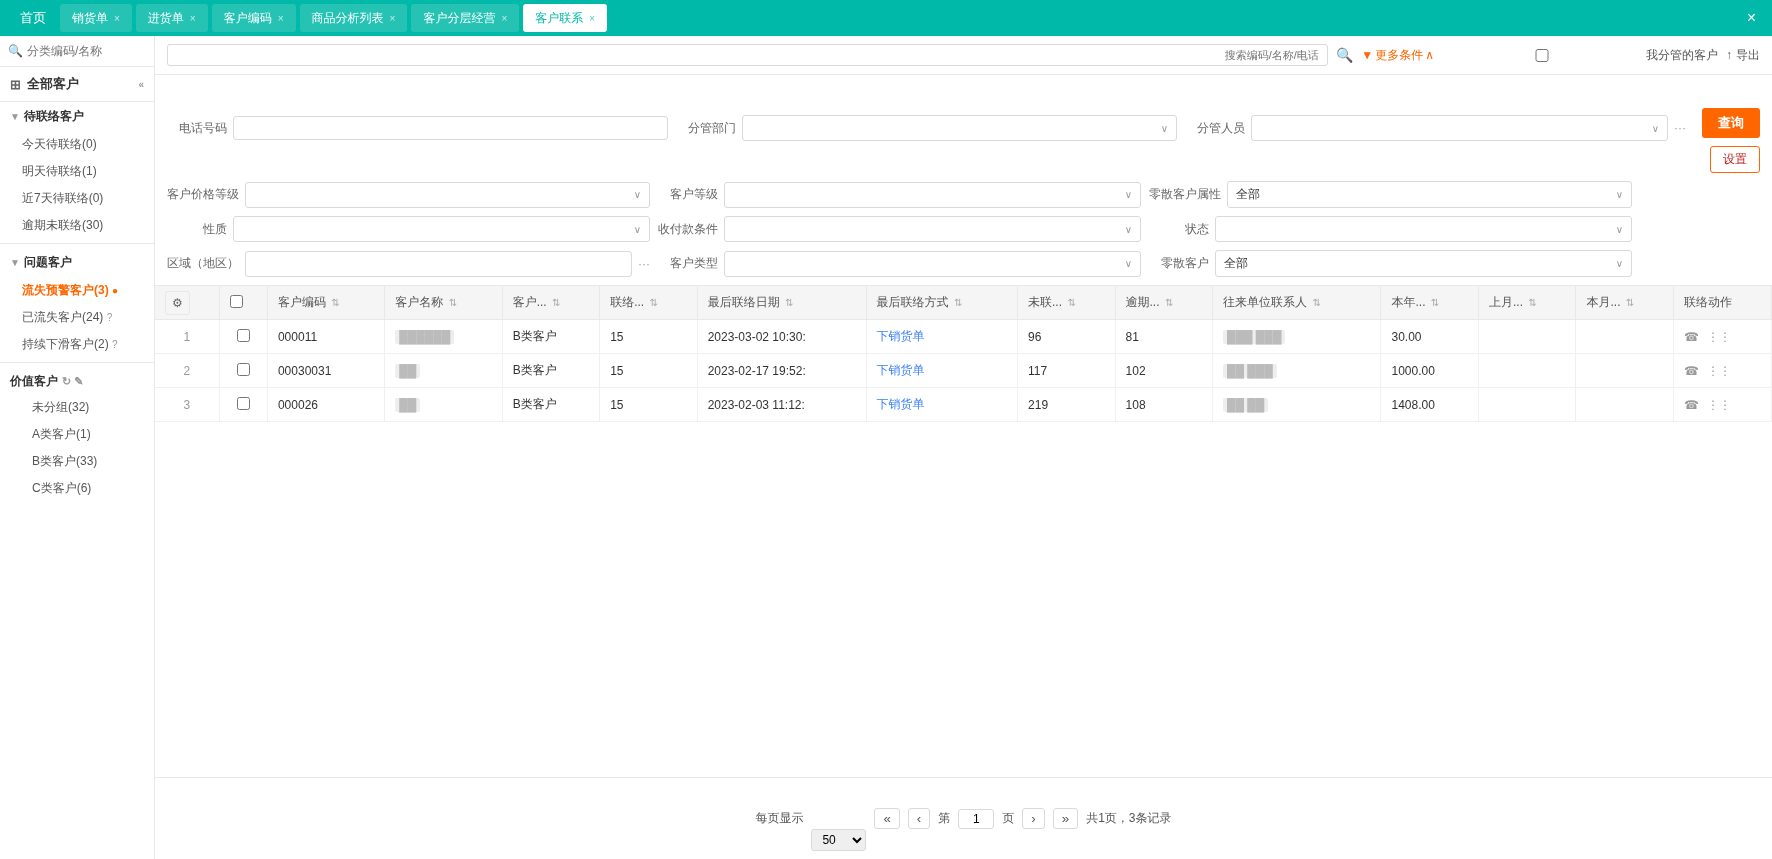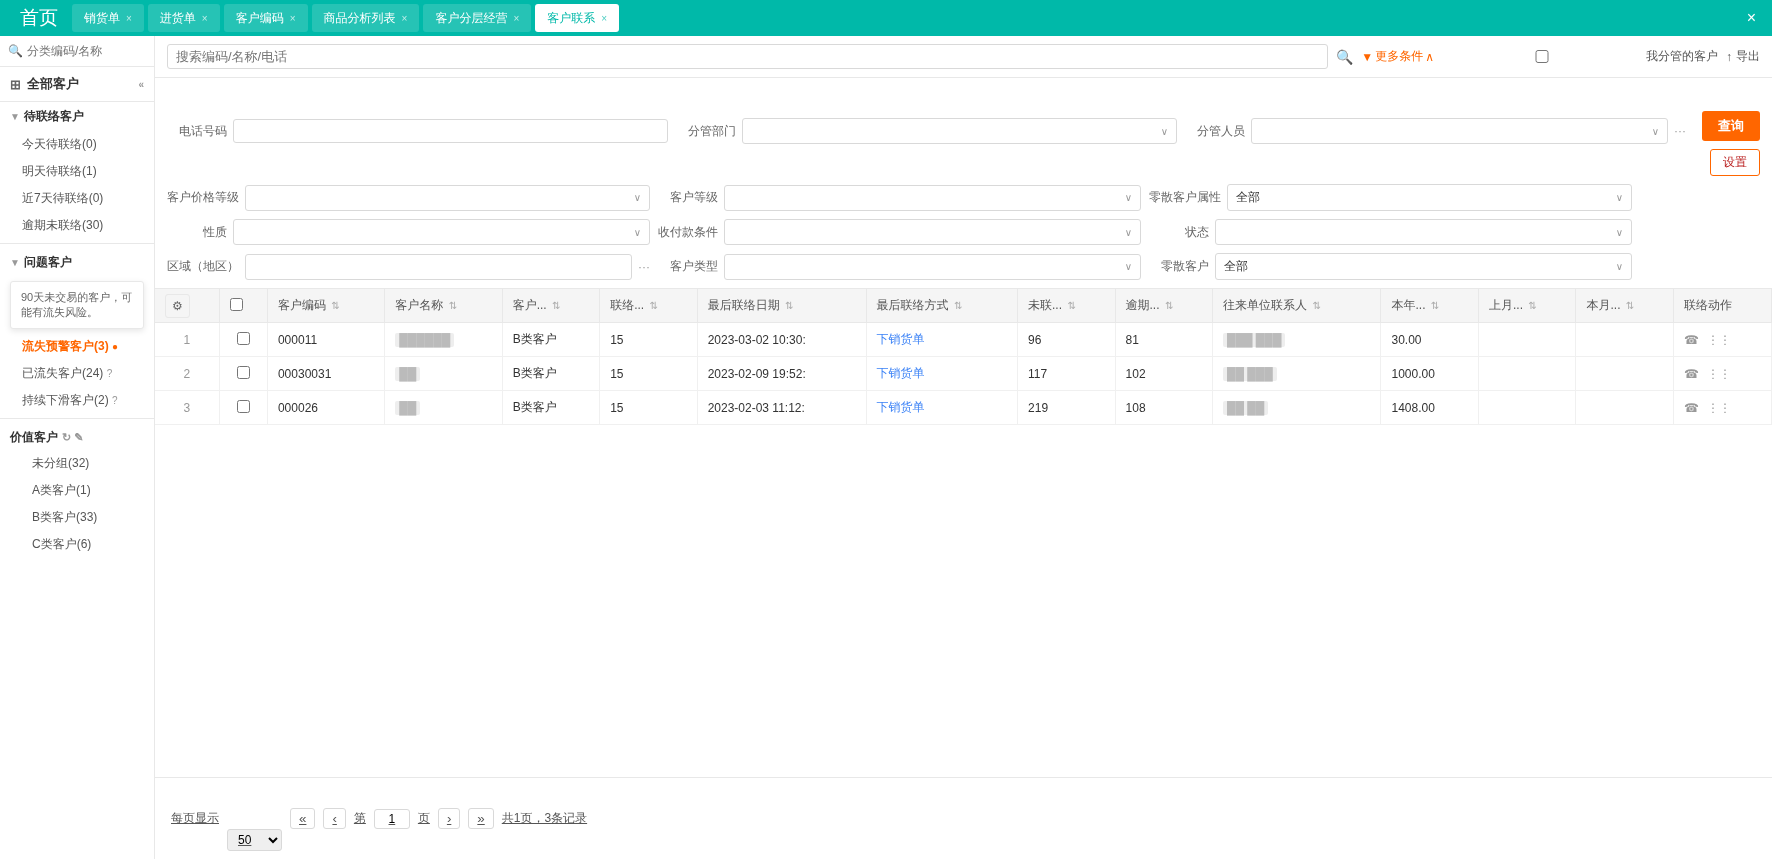--- a/index.html
+++ b/index.html
@@ -13,21 +13,21 @@
       height: 36px;
       padding: 0 8px;
       color: white;
     }
     .top-nav .home-btn {
       padding: 0 12px;
       height: 36px;
       line-height: 36px;
       color: white;
       cursor: pointer;
-      font-size: 19px;
+      font-size: 13px;
     }
     .top-nav .tab {
       display: flex;
       align-items: center;
       height: 28px;
       padding: 0 12px;
       background: rgba(255,255,255,0.15);
       border-radius: 3px;
       margin: 0 2px;
       color: white;
@@ -173,23 +173,24 @@
       align-items: center;
       padding: 8px 12px;
       background: white;
       border-bottom: 1px solid #e8e8e8;
       gap: 8px;
     }
     .search-bar input {
       border: 1px solid #d9d9d9;
       border-radius: 3px;
       padding: 4px 8px;
-      font-size: 13px;
+      font-size: 11px;
       width: 200px;
       outline: none;
+      text-align: right;
     }
     .search-bar .search-btn {
       color: #00b9a9;
       cursor: pointer;
       font-size: 14px;
     }
     .search-bar .export-btn {
       margin-left: auto;
       color: #555;
       cursor: pointer;
@@ -326,25 +327,24 @@
     .blurred { color: #bbb; background: #eee; border-radius: 2px; padding: 0 4px; }
     .action-icons { display: flex; gap: 8px; align-items: center; color: #999; cursor: pointer; }
 
     
     .pagination {
       background: white;
       border-top: 1px solid #e8e8e8;
       padding: 8px 16px;
       display: flex;
       align-items: center;
-      justify-content: flex-start;
+      justify-content: center;
       gap: 8px;
       font-size: 12px;
       color: #555;
-      text-decoration: underline;
     }
     .pagination .page-size-select {
       border: 1px solid #d9d9d9;
       border-radius: 3px;
       padding: 2px 6px;
       font-size: 12px;
       outline: none;
       margin-top: 43px;
     }
     .pagination .page-btn {
@@ -434,21 +434,20 @@
     <div class="sidebar-item">明天待联络(1)</div>
     <div class="sidebar-item">近7天待联络(0)</div>
     <div class="sidebar-item">逾期未联络(30)</div>
 
     <div class="sidebar-section-divider"></div>
 
     <div class="sidebar-section-title">
       <span class="arrow">▼</span>
       <span>问题客户</span>
     </div>
-    <div class="tooltip-box">90天未交易的客户，可能有流失风险。</div>
     <div class="sidebar-item active">
       流失预警客户(3) <span style="color:#ff6600; font-size:10px;">●</span>
     </div>
     <div class="sidebar-item">已流失客户(24) <span style="color:#999; font-size:10px;">?</span></div>
     <div class="sidebar-item">持续下滑客户(2) <span style="color:#999; font-size:10px;">?</span></div>
 
     <div class="sidebar-section-divider"></div>
 
     <div class="value-customer-section">
       <div class="value-customer-header">
@@ -632,21 +631,21 @@
         </div>
       </td>
     </tr>
             <tr>
       <td class="row-num">2</td>
       <td class="checkbox-cell"><input type="checkbox" style=""></td>
       <td>00030031</td>
       <td><span class="blurred">██</span></td>
       <td>B类客户</td>
       <td>15</td>
-      <td>2023-02-09 19:52:</td>
+      <td>2023-02-17 19:52:</td>
       <td><a class="link-text">下销货单</a></td>
       <td>117</td>
       <td>102</td>
       <td><span class="blurred">██ ███</span></td>
       <td>1000.00</td>
       <td></td>
       <td></td>
       <td>
         <div class="action-icons">
           <span title="联络">☎</span>

